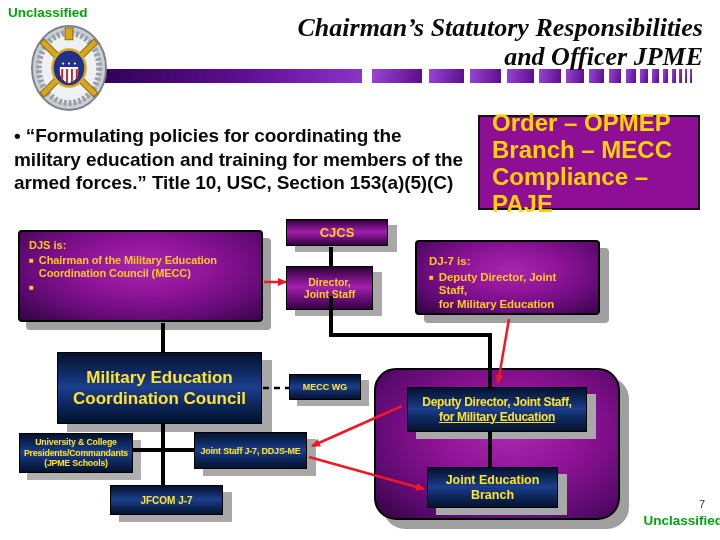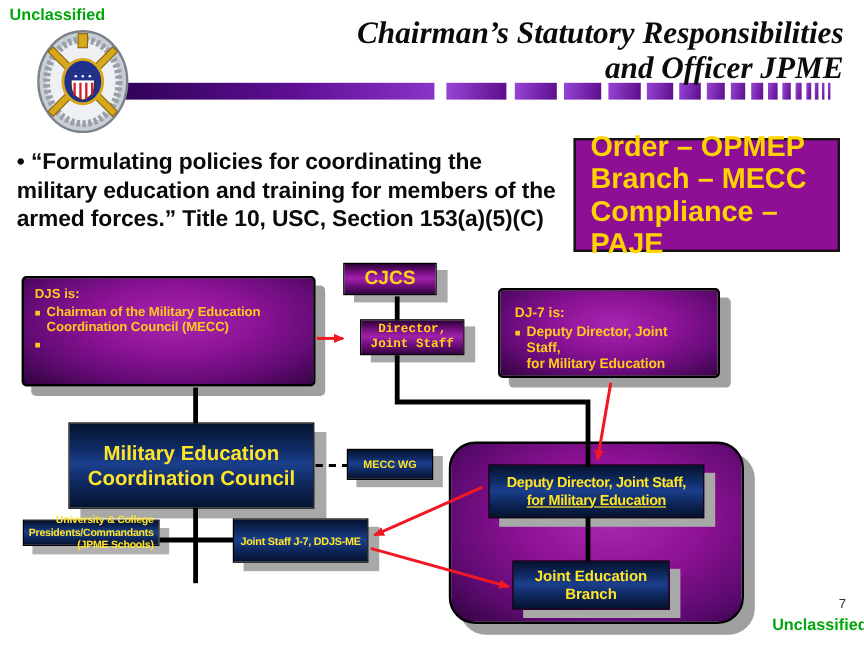--- a/index.html
+++ b/index.html
@@ -48,35 +48,35 @@
 
   
   #dj7-group-box{left:374px;top:368px;width:246px;height:152px;border-radius:22px;
     background:radial-gradient(ellipse at 55% 42%,#aa28b2 0%,#8c1193 42%,#5c0a70 75%,#30043c 100%);
     border:2px solid #000;box-sizing:border-box;box-shadow:9px 9px 0 #9f9f9f;z-index:5;}
 
   
   .purple-box{background:linear-gradient(180deg,#2a0334 0%,#7d1188 30%,#a022ab 48%,#6f0e7c 72%,#330440 100%);
     border:1.6px solid #000;box-sizing:border-box;color:#FFD21C;font-weight:bold;text-align:center;
     display:flex;align-items:center;justify-content:center;box-shadow:9px 6px 0 #a8a8a8;z-index:12;}
-  #cjcs-box{left:286px;top:219px;width:78px;height:27px;font-size:16px;}
-  #director-box{left:300px;top:266px;width:87px;height:30px;font-size:10.5px;line-height:12px;font-family:Liberation Mono, monospace;}
+  #cjcs-box{left:286px;top:219px;width:102px;height:27px;font-size:13px;}
+  #director-box{left:286px;top:266px;width:87px;height:44px;font-size:10.5px;line-height:12px;}
 
   
   .navy-box{background:linear-gradient(180deg,#04122e 0%,#102c66 30%,#1b3f8c 48%,#0d2558 75%,#04122e 100%);
     border:1.6px solid #000;box-sizing:border-box;color:#FFE42A;font-weight:bold;text-align:center;
     display:flex;align-items:center;justify-content:center;box-shadow:9px 7px 0 #a8a8a8;z-index:12;}
   #mecc-box{left:57px;top:352px;width:205px;height:72px;font-size:17px;line-height:21px;box-shadow:10px 8px 0 #a8a8a8;}
   #mecc-wg-box{left:289px;top:374px;width:72px;height:26px;font-size:9px;box-shadow:8px 6px 0 #a8a8a8;}
   #deputy-box{left:407px;top:387px;width:180px;height:45px;font-size:12px;line-height:15px;
     letter-spacing:-0.3px;flex-direction:column;z-index:14;}
   #deputy-box .ul{text-decoration:underline;}
   #jeb-box{left:427px;top:467px;width:131px;height:41px;font-size:12.5px;line-height:15px;z-index:14;}
-  #university-box{left:19px;top:433px;width:114px;height:22px;font-size:8.8px;line-height:10.8px;
-    letter-spacing:-0.2px;box-shadow:8px 7px 0 #b0b0b0;text-align:right;}
+  #university-box{left:19px;top:433px;width:114px;height:40px;font-size:8.8px;line-height:10.8px;
+    letter-spacing:-0.2px;box-shadow:8px 7px 0 #b0b0b0;}
   #jsj7-box{left:194px;top:432px;width:113px;height:37px;font-size:9px;letter-spacing:-0.2px;}
   #jfcom-box{left:110px;top:485px;width:113px;height:30px;font-size:10px;}
 
   
   #connectors{left:0;top:0;z-index:50;pointer-events:none;}
 
   
   #logo{left:30px;top:24px;z-index:3;}
 </style>
 </head>
@@ -179,20 +179,21 @@
     <div>Deputy Director, Joint Staff,</div>
     <div class="ul">for Military Education</div>
   </div>
   <div class="abs navy-box pre" id="jeb-box">Joint Education
 Branch</div>
 
   <div class="abs navy-box pre" id="university-box">University &amp; College
 Presidents/Commandants
 (JPME Schools)</div>
   <div class="abs navy-box" id="jsj7-box">Joint Staff J-7, DDJS-ME</div>
+  <div class="abs navy-box" id="jfcom-box">JFCOM J-7</div>
 
   <svg class="abs" id="connectors" width="720" height="540">
     <defs>
       <marker id="arr" markerWidth="10" markerHeight="9" refX="8" refY="4" orient="auto" markerUnits="userSpaceOnUse">
         <path d="M0,0 L9,4 L0,8 Z" fill="#F01823"></path>
       </marker>
     </defs>
 
     <line x1="331" y1="247" x2="331" y2="267" stroke="#000" stroke-width="4"></line>
     <polyline points="331,296 331,335 490,335 490,389" fill="none" stroke="#000" stroke-width="4"></polyline>

